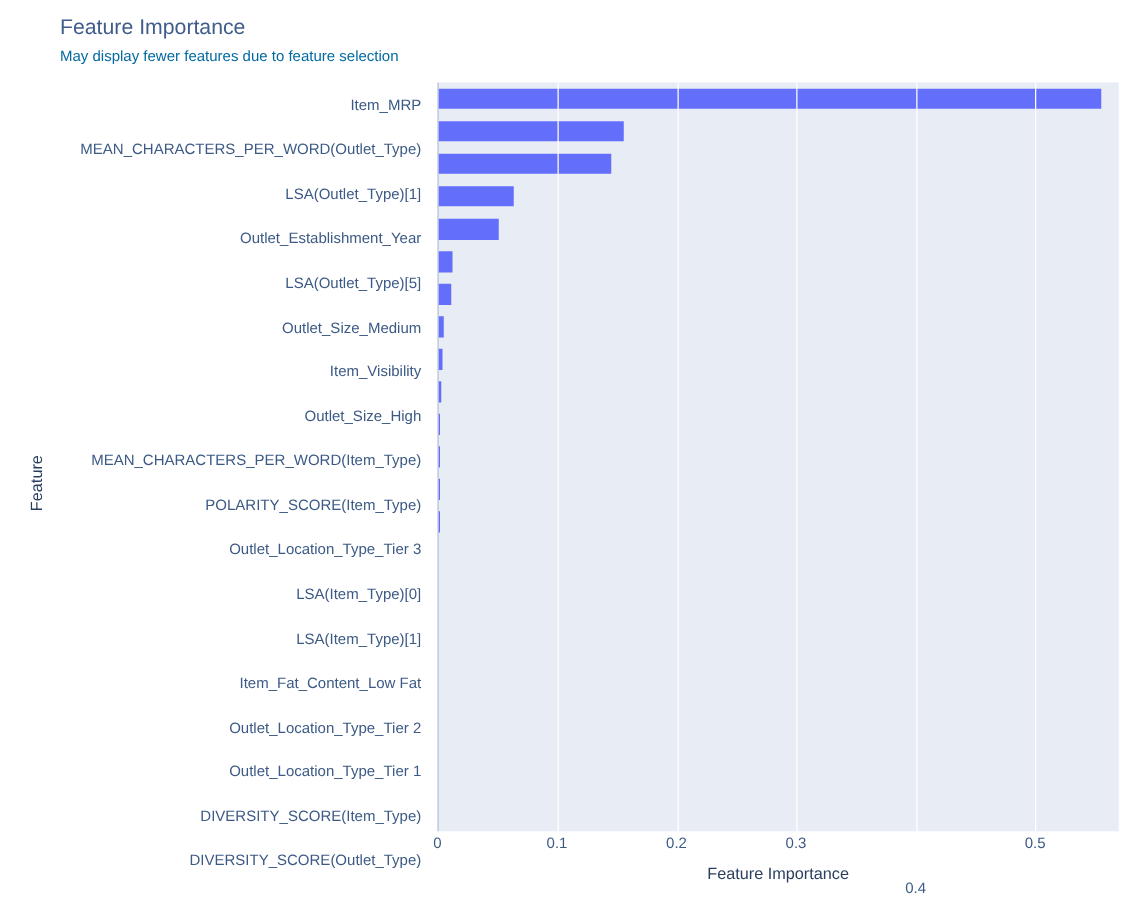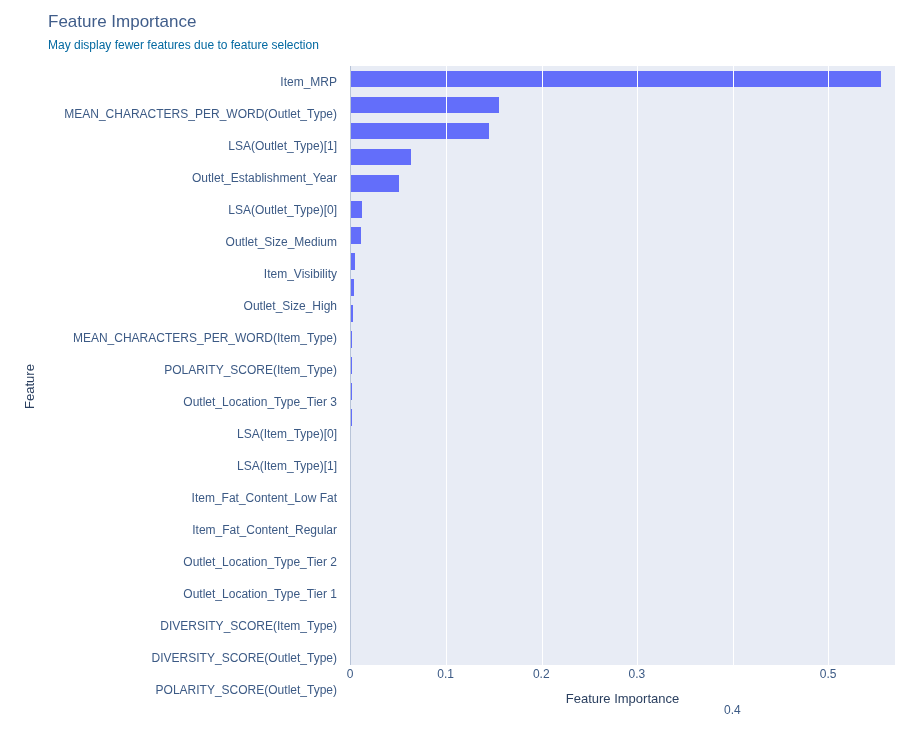--- a/index.html
+++ b/index.html
@@ -124,36 +124,34 @@
   <div class="chart-wrap">
     <div class="y-axis-title">
       <span>Feature</span>
     </div>
 
     <div class="y-labels" id="y-labels">
         <div class="y-label">Item_MRP</div>
         <div class="y-label">MEAN_CHARACTERS_PER_WORD(Outlet_Type)</div>
         <div class="y-label">LSA(Outlet_Type)[1]</div>
         <div class="y-label">Outlet_Establishment_Year</div>
-        <div class="y-label">LSA(Outlet_Type)[0]</div>
+        <div class="y-label">LSA(Outlet_Type)[5]</div>
         <div class="y-label">Outlet_Size_Medium</div>
         <div class="y-label">Item_Visibility</div>
         <div class="y-label">Outlet_Size_High</div>
         <div class="y-label">MEAN_CHARACTERS_PER_WORD(Item_Type)</div>
         <div class="y-label">POLARITY_SCORE(Item_Type)</div>
         <div class="y-label">Outlet_Location_Type_Tier 3</div>
         <div class="y-label">LSA(Item_Type)[0]</div>
         <div class="y-label">LSA(Item_Type)[1]</div>
         <div class="y-label">Item_Fat_Content_Low Fat</div>
-        <div class="y-label">Item_Fat_Content_Regular</div>
         <div class="y-label">Outlet_Location_Type_Tier 2</div>
         <div class="y-label">Outlet_Location_Type_Tier 1</div>
         <div class="y-label">DIVERSITY_SCORE(Item_Type)</div>
         <div class="y-label">DIVERSITY_SCORE(Outlet_Type)</div>
-        <div class="y-label">POLARITY_SCORE(Outlet_Type)</div>
       </div>
 
     <div class="plot-col">
       <div class="plot-area" id="plot-area">
         <div class="bars" id="bars">
             <div class="bar-row">
               <div class="bar" style="width: 97.3684%;"></div>
             </div>
             <div class="bar-row">
               <div class="bar" style="width: 27.193%;"></div>

